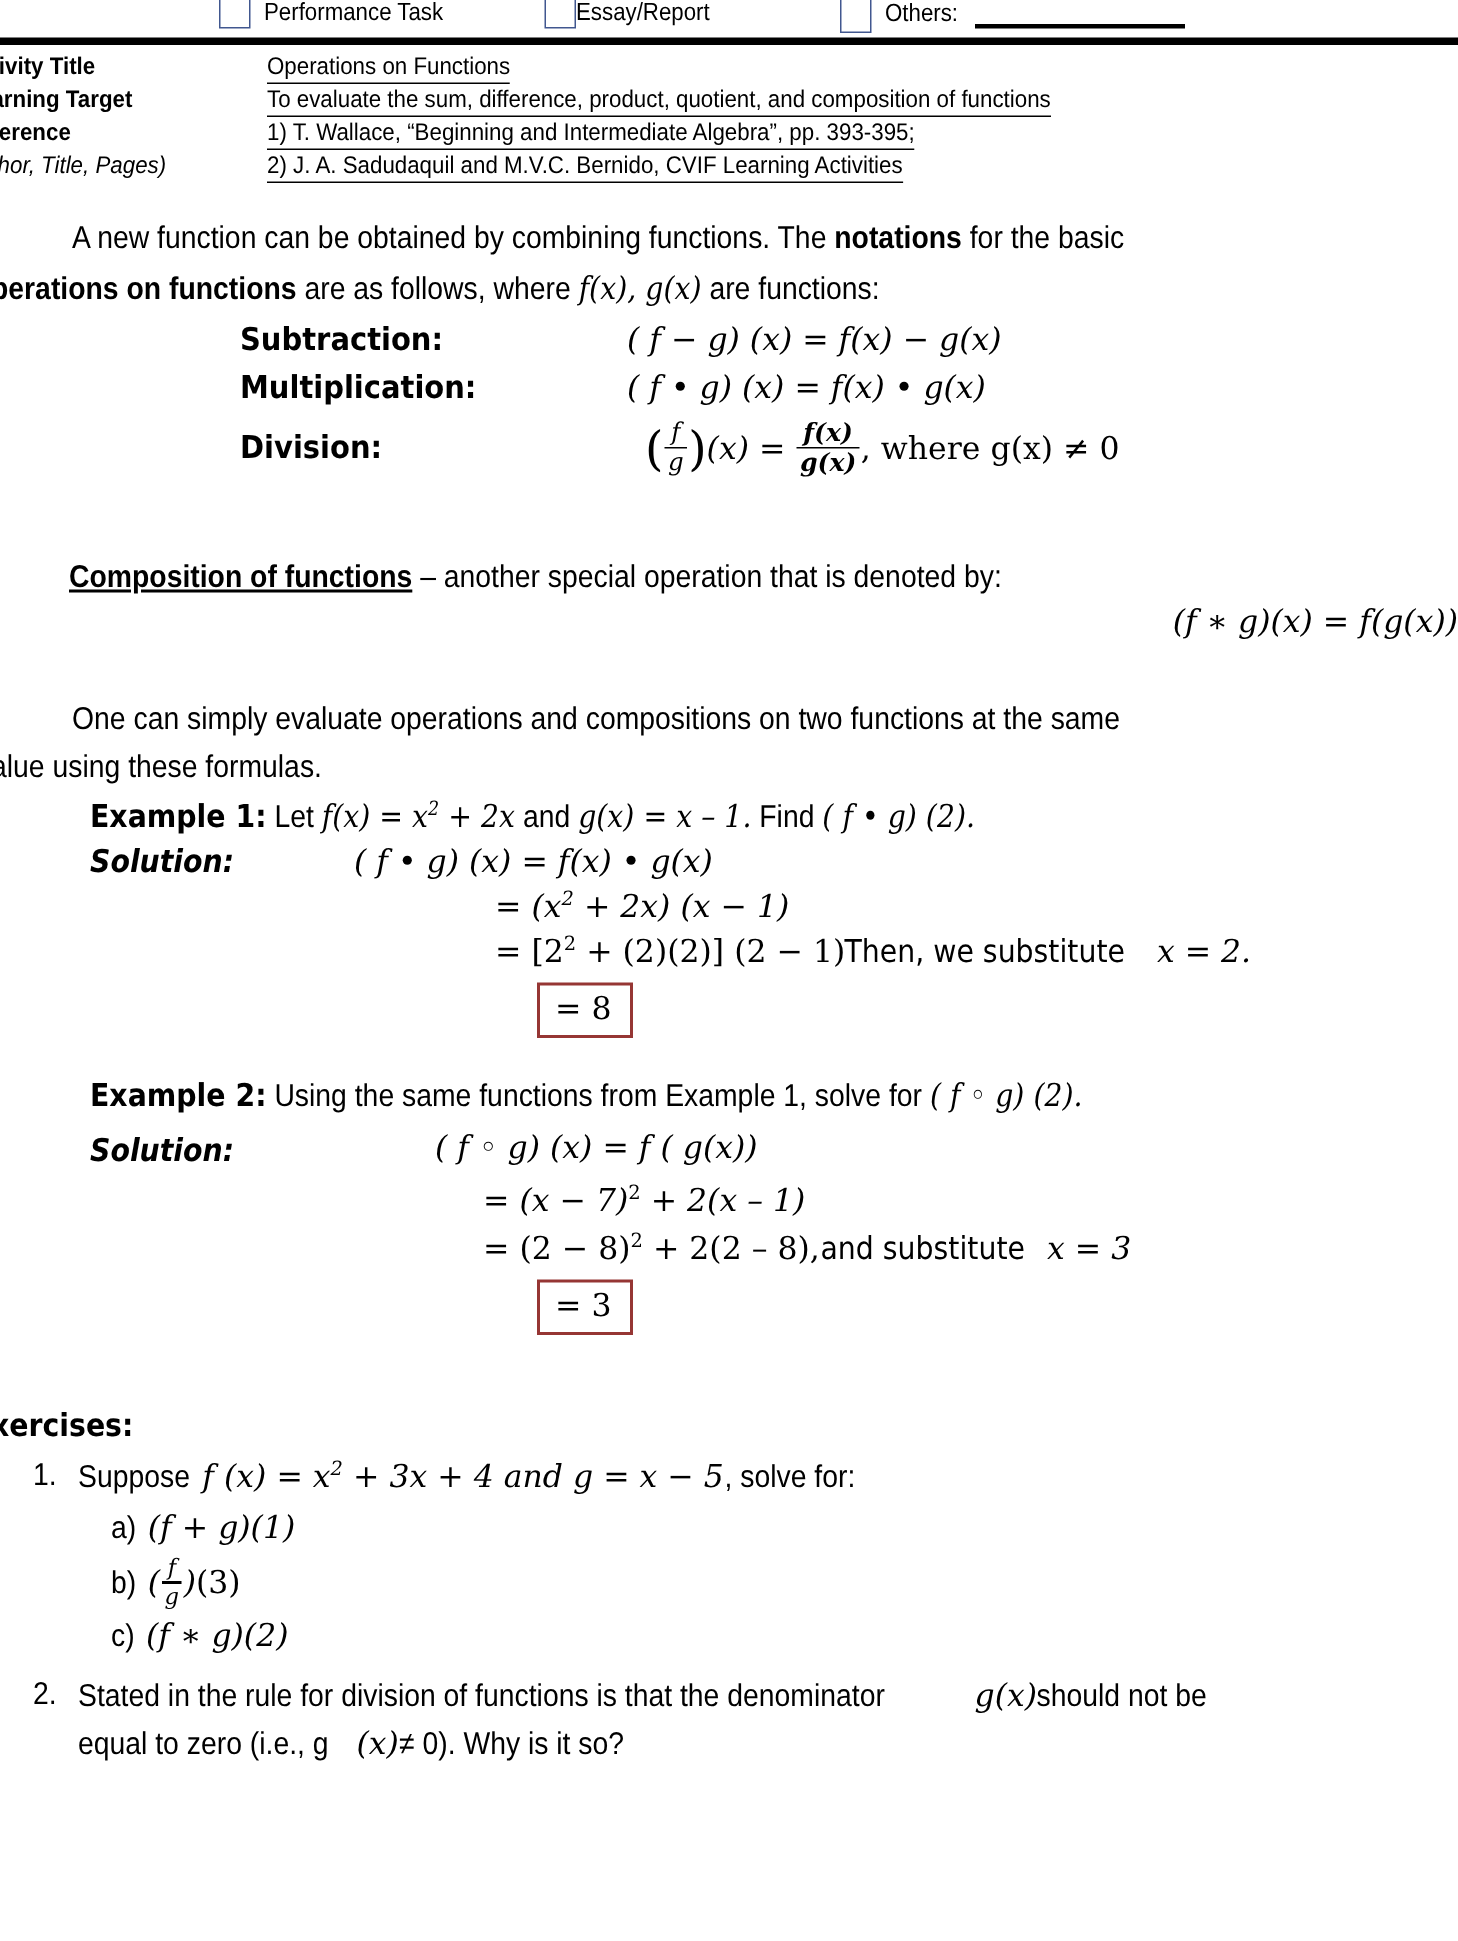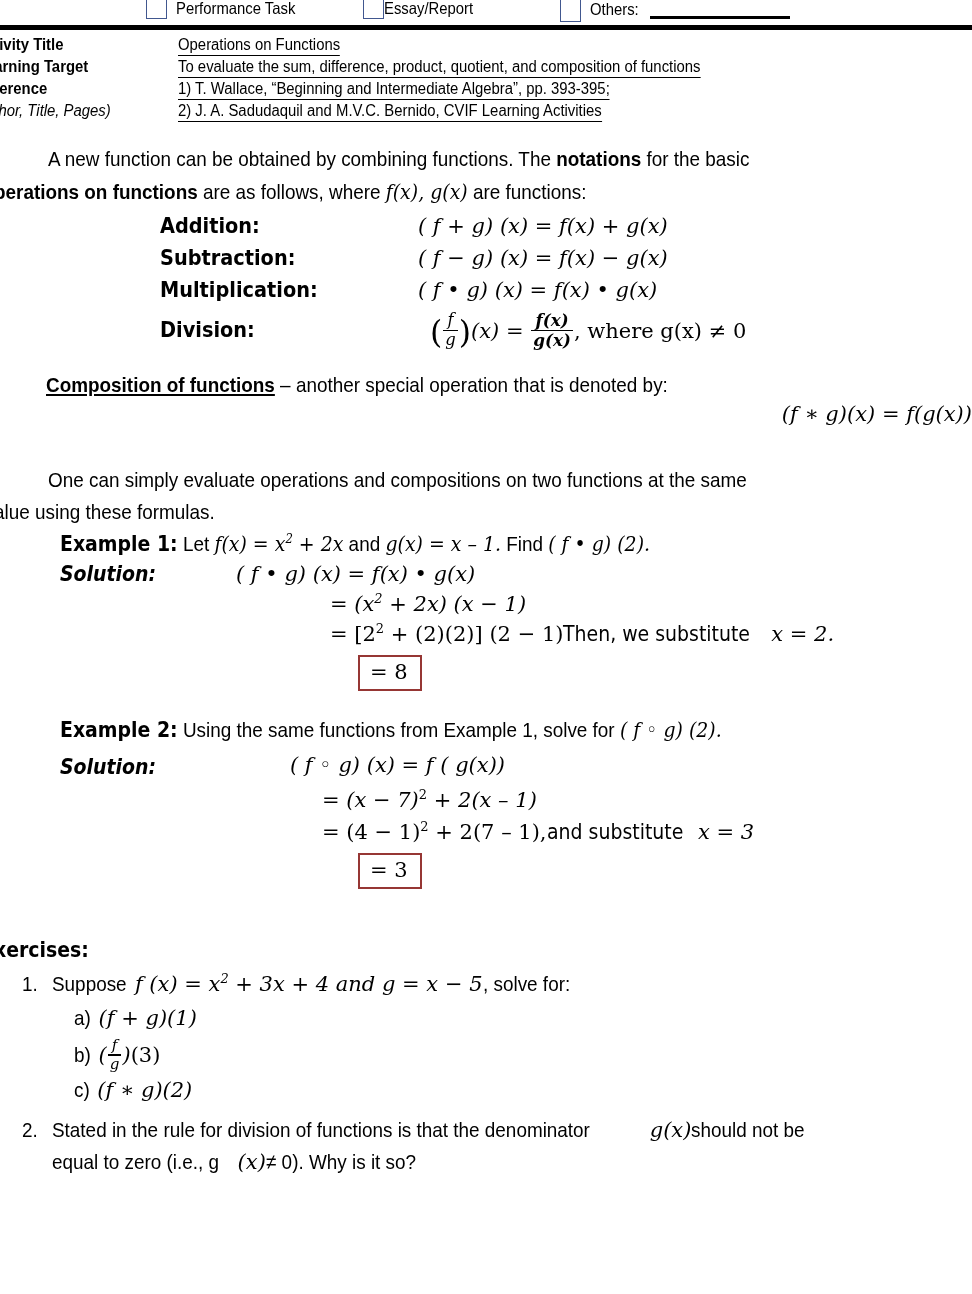--- a/index.html
+++ b/index.html
@@ -254,24 +254,20 @@
 <div class="para-line" style="left:48px; top:147px;">
   <span>A new function can be obtained by combining functions. The </span><b>notations</b><span> for the basic</span>
 </div>
 
 <div class="para-line" style="left:-6px; top:180px;">
   <b>perations on functions</b><span> are as follows, where </span><span class="math">f(x), g(x)</span><span> are functions:</span>
 </div>
 
 <div class="abs" id="ops-block">
 
-  <div class="op-row">
-    <span class="op-name">Addition:</span>
-    <span class="op-formula math">( f  +  g) (x)  =  f(x)  +  g(x)</span>
-  </div>
 
   <div class="op-row">
     <span class="op-name">Subtraction:</span>
     <span class="op-formula math">( f  −  g) (x)  =  f(x)  −  g(x)</span>
   </div>
 
   <div class="op-row">
     <span class="op-name">Multiplication:</span>
     <span class="op-formula math">( f  •  g) (x)  =  f(x)  •  g(x)</span>
   </div>
@@ -333,21 +329,21 @@
 
 <div class="ex-sol" style="left:60px; top:755px;">Solution:</div>
 
 <div class="ex-line math" style="left:290px; top:753px;">( f ◦ g) (x)  =  f ( g(x))</div>
 
 <div class="ex-line" style="left:322px; top:788px;">
   <span class="math">=  (x − 7)</span><sup class="exp mathup">2</sup><span class="math">  +  2(x – 1)</span>
 </div>
 
 <div class="ex-line" style="left:322px; top:820px;">
-  <span class="mathup">=  (4 − 1)</span><sup class="exp mathup">2</sup><span class="mathup">  +  2(7 – 1),</span><span style="font-family:'DejaVu Sans',sans-serif; display:inline-block; transform:scaleX(0.9); transform-origin:left center;">    and substitute </span><span class="math">x  =  3</span>
+  <span class="mathup">=  (2 − 8)</span><sup class="exp mathup">2</sup><span class="mathup">  +  2(2 – 8),</span><span style="font-family:'DejaVu Sans',sans-serif; display:inline-block; transform:scaleX(0.9); transform-origin:left center;">    and substitute </span><span class="math">x  =  3</span>
 </div>
 
 <div class="boxed" style="left:358px; top:853px;">
   <span class="mathup">= 3</span>
 </div>
 
 <div class="abs" id="exercises-heading">xercises:</div>
 
 <div class="ex-num" style="left:22px; top:972px; transform:scaleX(0.9); transform-origin:left center;">1.</div>
 

